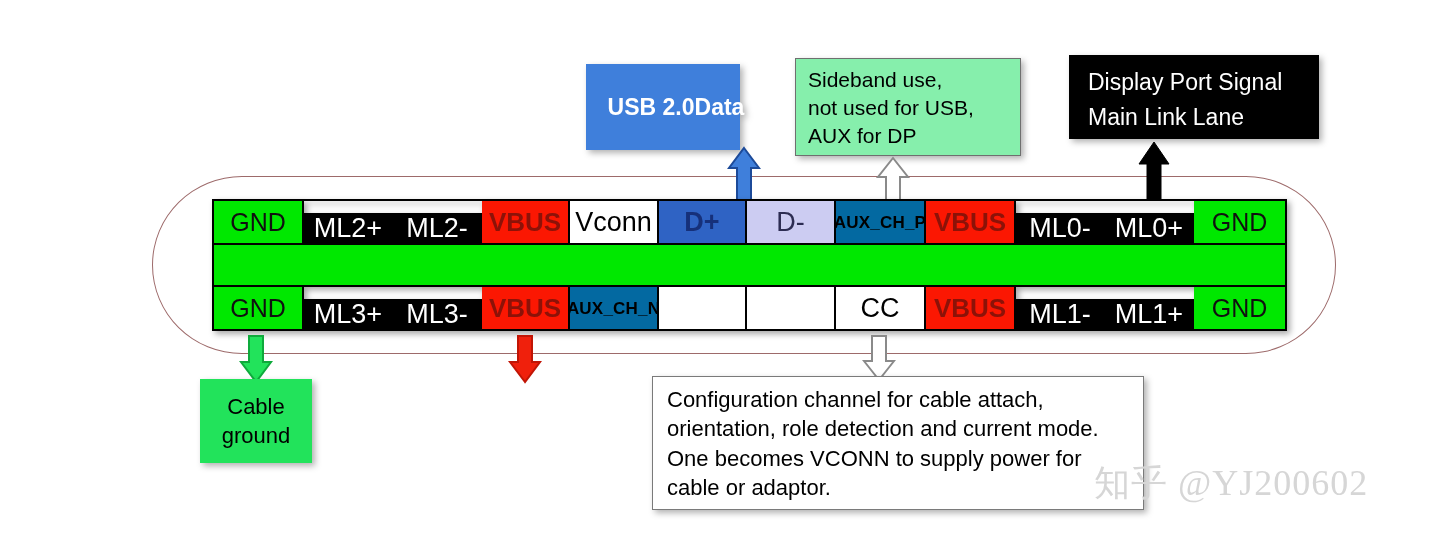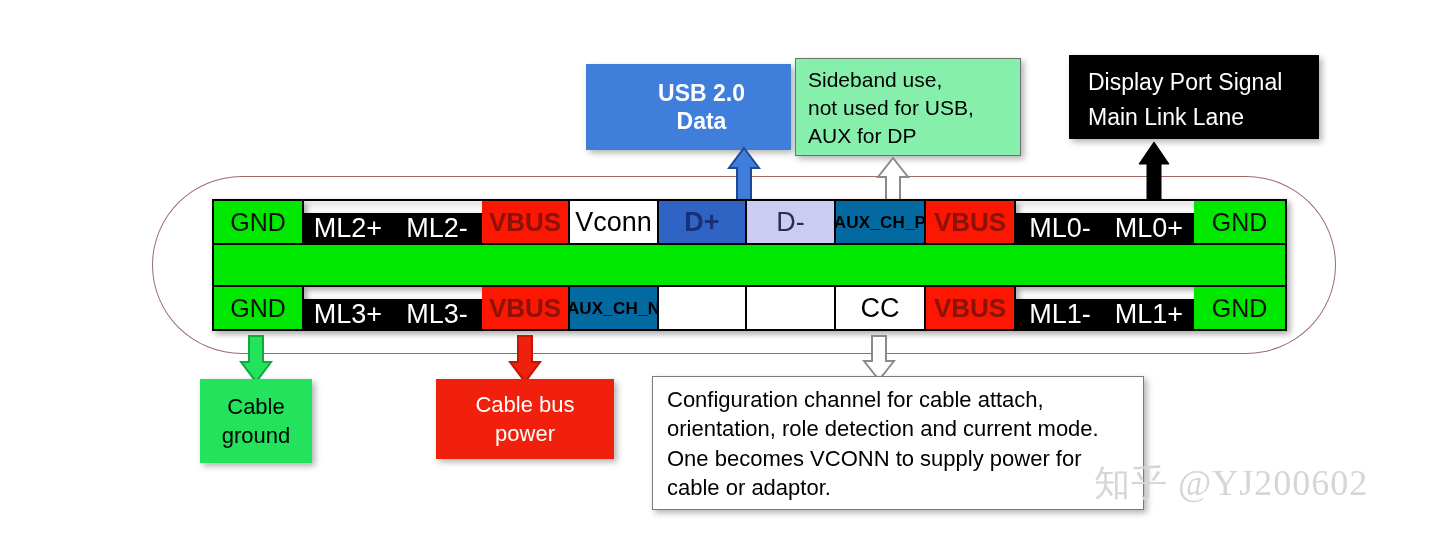--- a/index.html
+++ b/index.html
@@ -74,23 +74,23 @@
 
   
   .callout{
     position:absolute;
     box-sizing:border-box;
     filter:drop-shadow(3px 3px 3px rgba(0,0,0,0.30));
   }
   .callout .line{white-space:nowrap;}
 
   .box-usb{
-    left:586px;top:64px;width:205px;height:86px;
+    left:586px;top:64px;width:154px;height:86px;
     background:#3f7fdb;border:1px solid #3f7fdb;
-    display:flex;flex-direction:column;align-items:center;justify-content:center;
+    display:flex;align-items:center;justify-content:center;
     color:#ffffff;font-weight:bold;font-size:23px;line-height:1.22;padding-left:26px;
   }
   .box-side{
     left:795px;top:58px;width:226px;height:98px;
     background:#86efac;border:1px solid #6f6f6f;
     padding:7px 10px 0 12px;
     color:#000;font-size:21px;line-height:1.33;
   }
   .box-dp{
     left:1043px;top:55px;width:250px;height:84px;
@@ -259,24 +259,20 @@
 
   <svg class="arrow" style="left:862px;top:334px;" width="34" height="48" viewBox="0 0 34 48">
     <polygon points="17,46 2,27 10,27 10,2 24,2 24,27 32,27" fill="#ffffff" stroke="#8a8a8a" stroke-width="2"></polygon>
   </svg>
 
   <div class="callout box-gnd">
     <div class="line">Cable</div>
     <div class="line">ground</div>
   </div>
 
-  <div class="callout box-pwr">
-    <div class="line">Cable bus</div>
-    <div class="line">power</div>
-  </div>
 
   <div class="callout box-cc">
     <div class="line">Configuration channel for cable attach,</div>
     <div class="line">orientation, role detection and current mode.</div>
     <div class="line">One becomes VCONN to supply power for</div>
     <div class="line">cable or adaptor.</div>
   </div>
 
   <div class="watermark">
     <span class="wm-zh">知乎</span>

